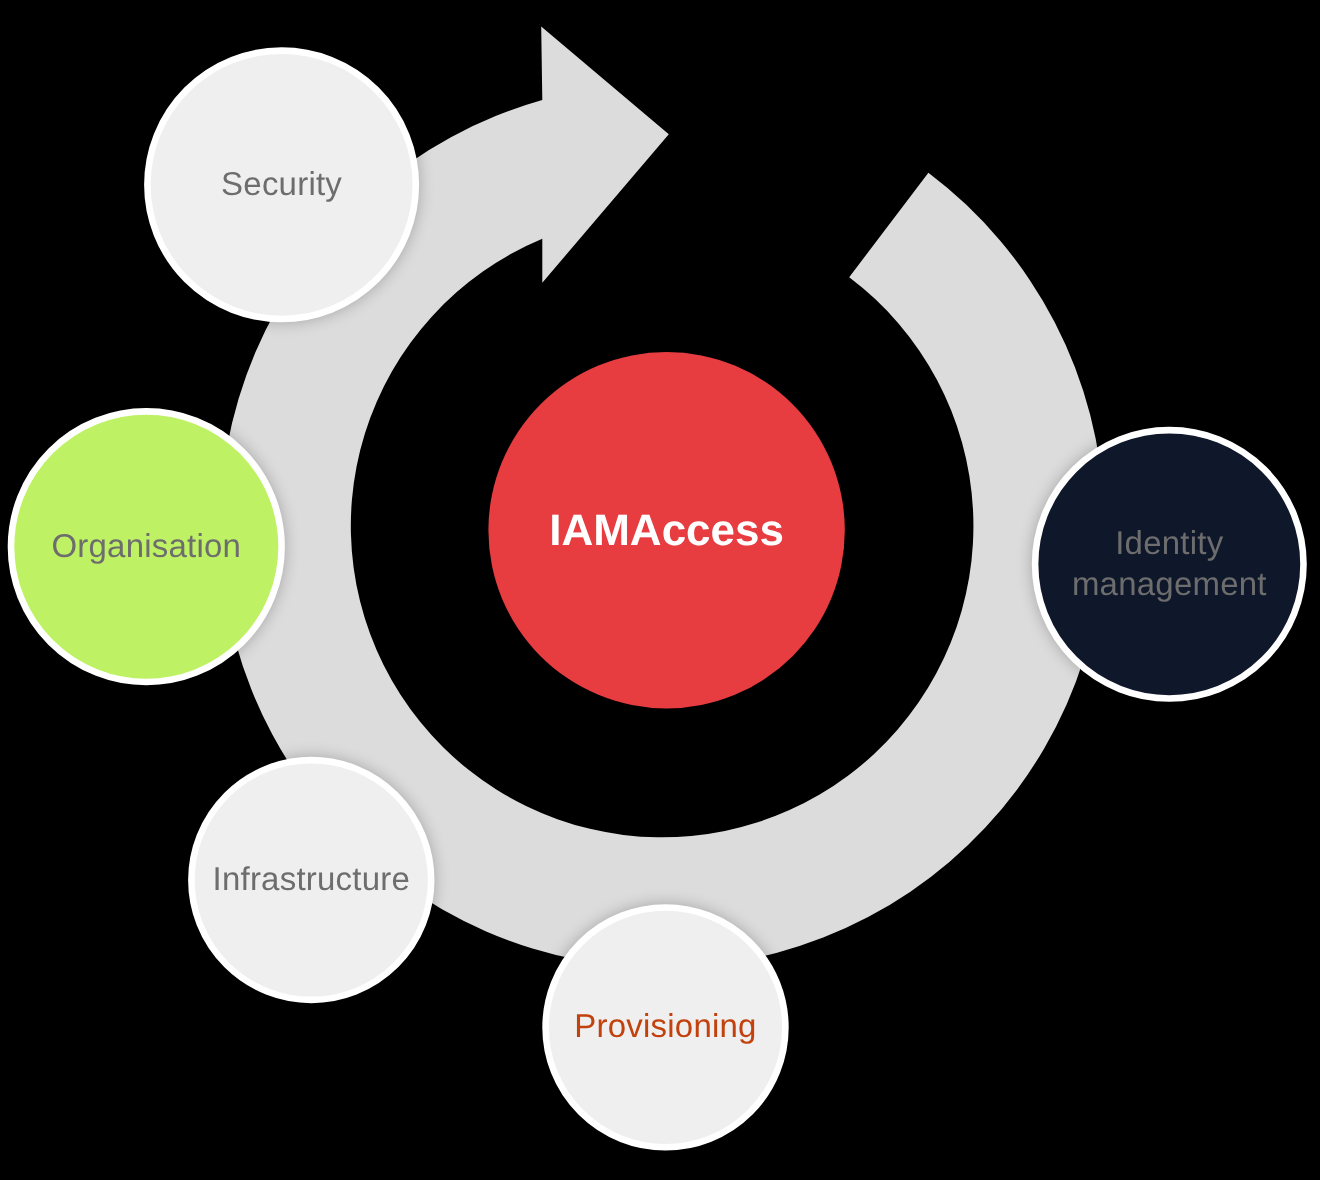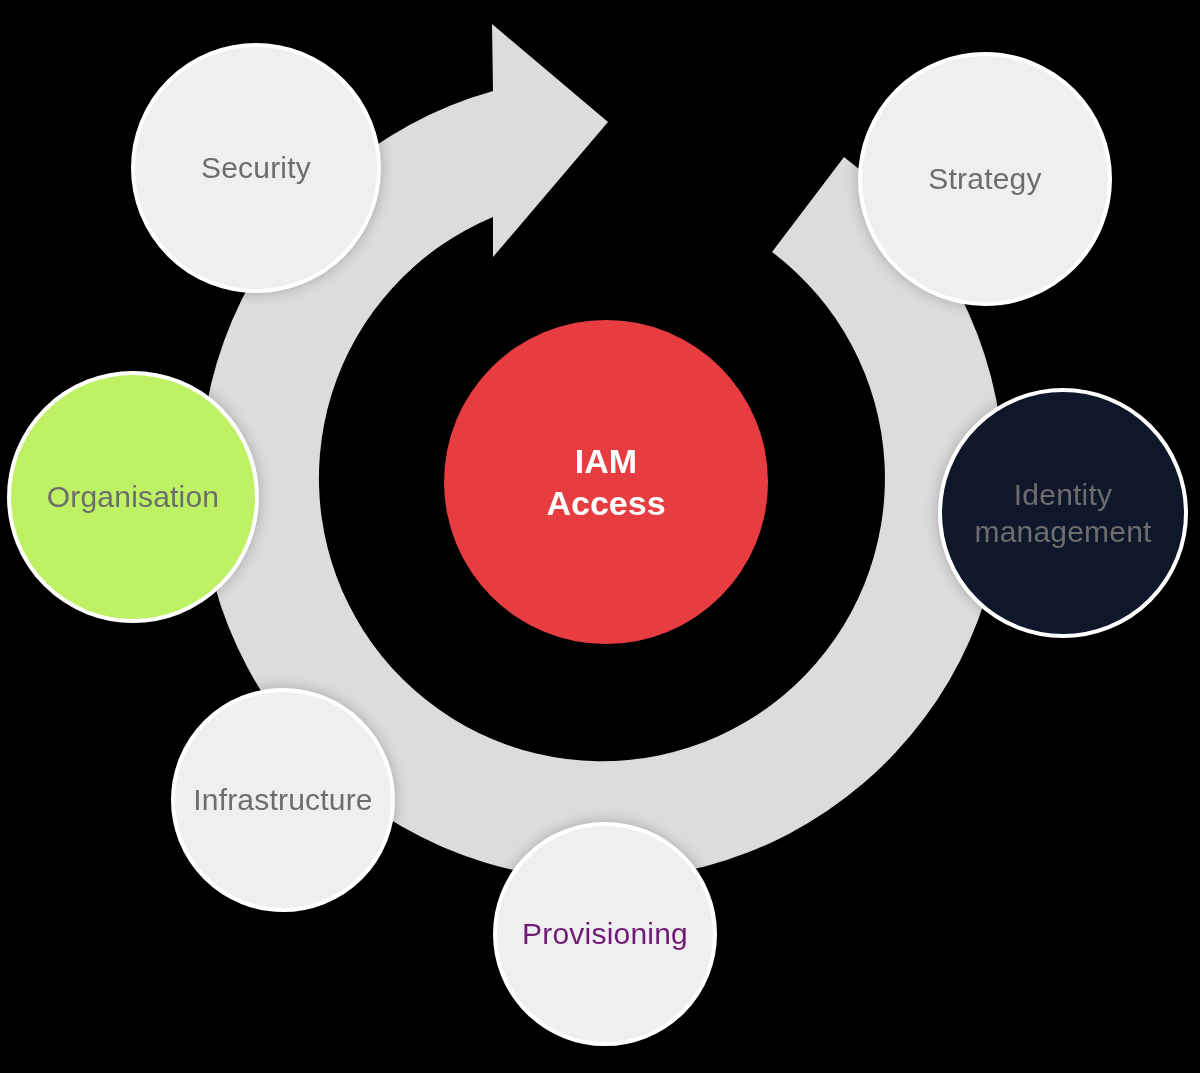--- a/index.html
+++ b/index.html
@@ -8,21 +8,21 @@
     width:1200px;height:1073px;
     overflow:hidden;
     background:#000;
     font-family:"Liberation Sans", sans-serif;
   }
   #ring-svg{position:absolute;left:0;top:0;width:1200px;height:1073px;z-index:1;}
   .node{
     position:absolute;
     border-radius:50%;
     background:#efefef;
-    border:4px solid #c2410c;
+    border:6px solid #c2410c;
     box-sizing:border-box;
     z-index:2;
     display:flex;align-items:center;justify-content:center;
     text-align:center;
     color:#6d6d6d;
     font-size:30px;
     line-height:1.25;
     letter-spacing:0.2px;
     box-shadow:0 0 14px rgba(0,0,0,0.25);
   }
@@ -36,23 +36,23 @@
   .n-access        {left:807px; top:697px; width:224px; height:224px;}
   .n-provisioning  {left:493px; top:822px; width:224px; height:224px;}
   
   .center-circle{
     position:absolute;
     left:444px; top:320px;
     width:324px; height:324px;
     border-radius:50%;
     background:#e73c40;
     z-index:3;
-    display:flex;flex-direction:column;justify-content:center;
+    display:flex;flex-direction:row;align-items:center;justify-content:center;
     color:#ffffff;
-    font-size:34px;
+    font-size:40px;
     font-weight:bold;
     line-height:1.25;
     text-align:center;
   }
 </style>
 </head>
 <body>
 
 <div id="stage" style="background: rgb(0, 0, 0);">
 
@@ -64,38 +64,35 @@
          L 493 257
          L 493 217
          A 283 283 0 1 0 772 252
          Z"></path>
   </svg>
 
   <div class="node n-security" style="background: rgb(239, 239, 239); border-color: rgb(255, 255, 255); color: rgb(109, 109, 109);">
     <span>Security</span>
   </div>
 
-  <div class="node n-strategy" style="background: rgb(239, 239, 239); border-color: rgb(255, 255, 255); color: rgb(109, 109, 109);">
-    <span>Strategy</span>
-  </div>
 
   <div class="node n-organisation" style="background: #bef264; border-color: rgb(255, 255, 255); color: rgb(109, 109, 109);">
     <span>Organisation</span>
   </div>
 
   <div class="node n-identity" style="background: #0f172a; border-color: rgb(255, 255, 255); color: rgb(109, 109, 109);">
     <span>Identity management</span>
   </div>
 
   <div class="node n-infrastructure" style="background: rgb(239, 239, 239); border-color: rgb(255, 255, 255); color: rgb(109, 109, 109);">
     <span>Infrastructure</span>
   </div>
 
 
-  <div class="node n-provisioning" style="background: rgb(239, 239, 239); border-color: rgb(255, 255, 255); color: #701a75;">
+  <div class="node n-provisioning" style="background: rgb(239, 239, 239); border-color: rgb(255, 255, 255); color: #c2410c;">
     <span>Provisioning</span>
   </div>
 
   <div class="center-circle" style="background: rgb(231, 60, 64); color: rgb(255, 255, 255);">
     <span>IAM</span>
     <span>Access</span>
   </div>
 
 </div>
 

